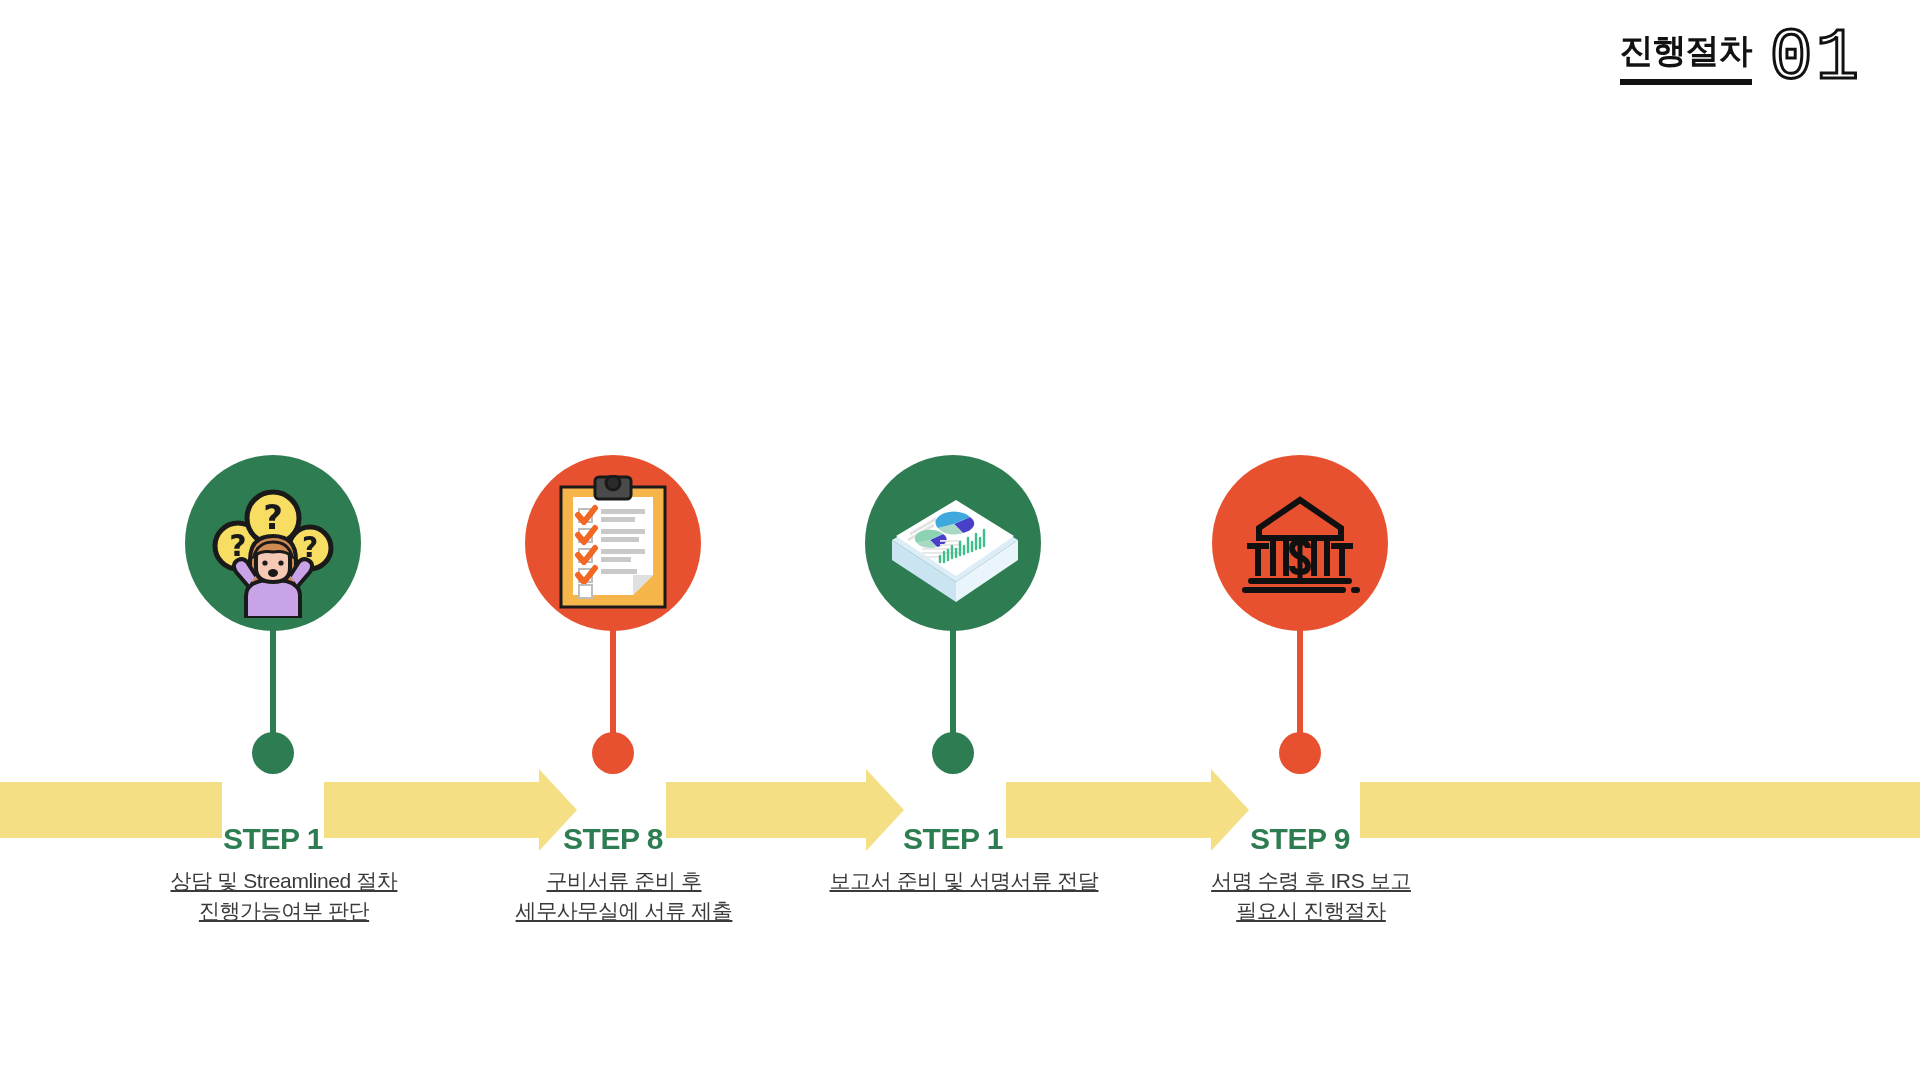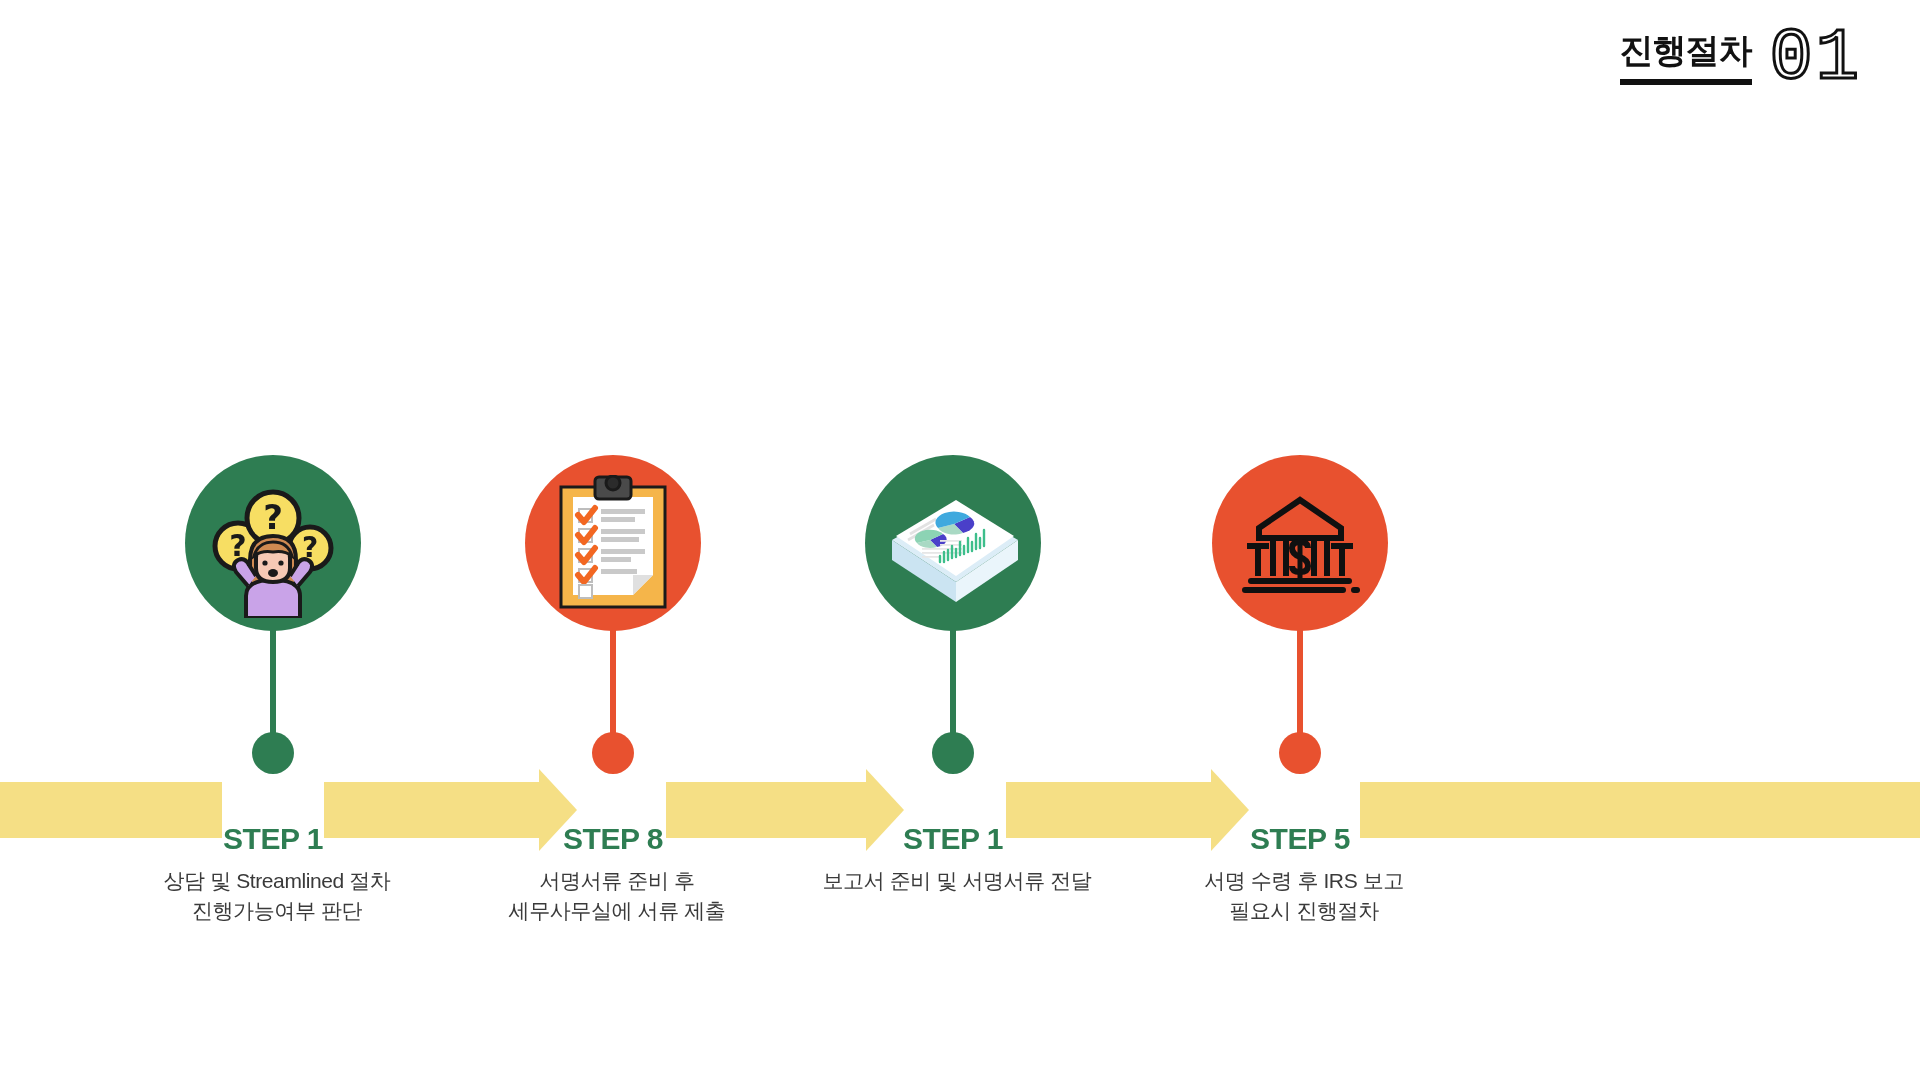--- a/index.html
+++ b/index.html
@@ -137,28 +137,29 @@
     top: 790px;
     font-size: 30px;
     font-weight: 700;
     color: #2E7D52;
     letter-spacing: -0.5px;
     white-space: nowrap;
     margin-top: 32px;
   }
   .step-desc {
     position: absolute;
-    left: 4px;
+    left: 11px;
     width: 100%;
     top: 866px;
     font-size: 21px;
     line-height: 1.42;
     color: #3a3a3a;
     letter-spacing: -0.4px;
     white-space: pre-line;
+    text-decoration: underline;
   }
 
   svg { display: block; }
 </style>
 </head>
 <body>
 
 <div class="header">
   <div class="header-title-wrap">
     <div class="header-title">진행절차</div>
@@ -248,21 +249,21 @@
           <path d="M25 100 l6 7 l11 -14" fill="none" stroke="#F26722" stroke-width="6" stroke-linecap="round" stroke-linejoin="round"></path>
           <rect x="48" y="94" width="36" height="5" fill="#C9C9C9"></rect>
 
           <rect x="26" y="110" width="13" height="13" fill="#FFF" stroke="#BDBDBD" stroke-width="2"></rect>
         </svg>
       </span>
     </div>
     <div class="stem" style="background:#E8512F;"></div>
     <div class="dot" style="background:#E8512F;"></div>
     <div class="step-label">STEP 8</div>
-    <div class="step-desc">서명서류 준비 후
+    <div class="step-desc">구비서류 준비 후
 세무사무실에 서류 제출</div>
   </div>
 
   <div class="step" style="left:803px;">
     <div class="circle" style="background:#2E7D52;">
       <span>
         <svg width="150" height="130" viewBox="0 0 150 130">
 
           <path d="M14 62 L78 26 L140 62 L78 104 Z" fill="#DCEDF7"></path>
           <path d="M14 62 L14 82 L78 124 L78 104 Z" fill="#CBE4F2"></path>
@@ -342,18 +343,18 @@
             <path d="M117 102 L120 102" stroke-linecap="round"></path>
 
             <path d="M71 60 Q71 54 63 54 Q55 54 55 60 Q55 66 63 69 Q71 72 71 78 Q71 84 63 84 Q55 84 55 78"></path>
             <path d="M63 48 L63 90" stroke-width="5"></path>
           </g>
         </svg>
       </span>
     </div>
     <div class="stem" style="background:#E8512F;"></div>
     <div class="dot" style="background:#E8512F;"></div>
-    <div class="step-label">STEP 5</div>
+    <div class="step-label">STEP 9</div>
     <div class="step-desc">서명 수령 후 IRS 보고
 필요시 진행절차</div>
   </div>
 
 </div>
 
 </body></html>

